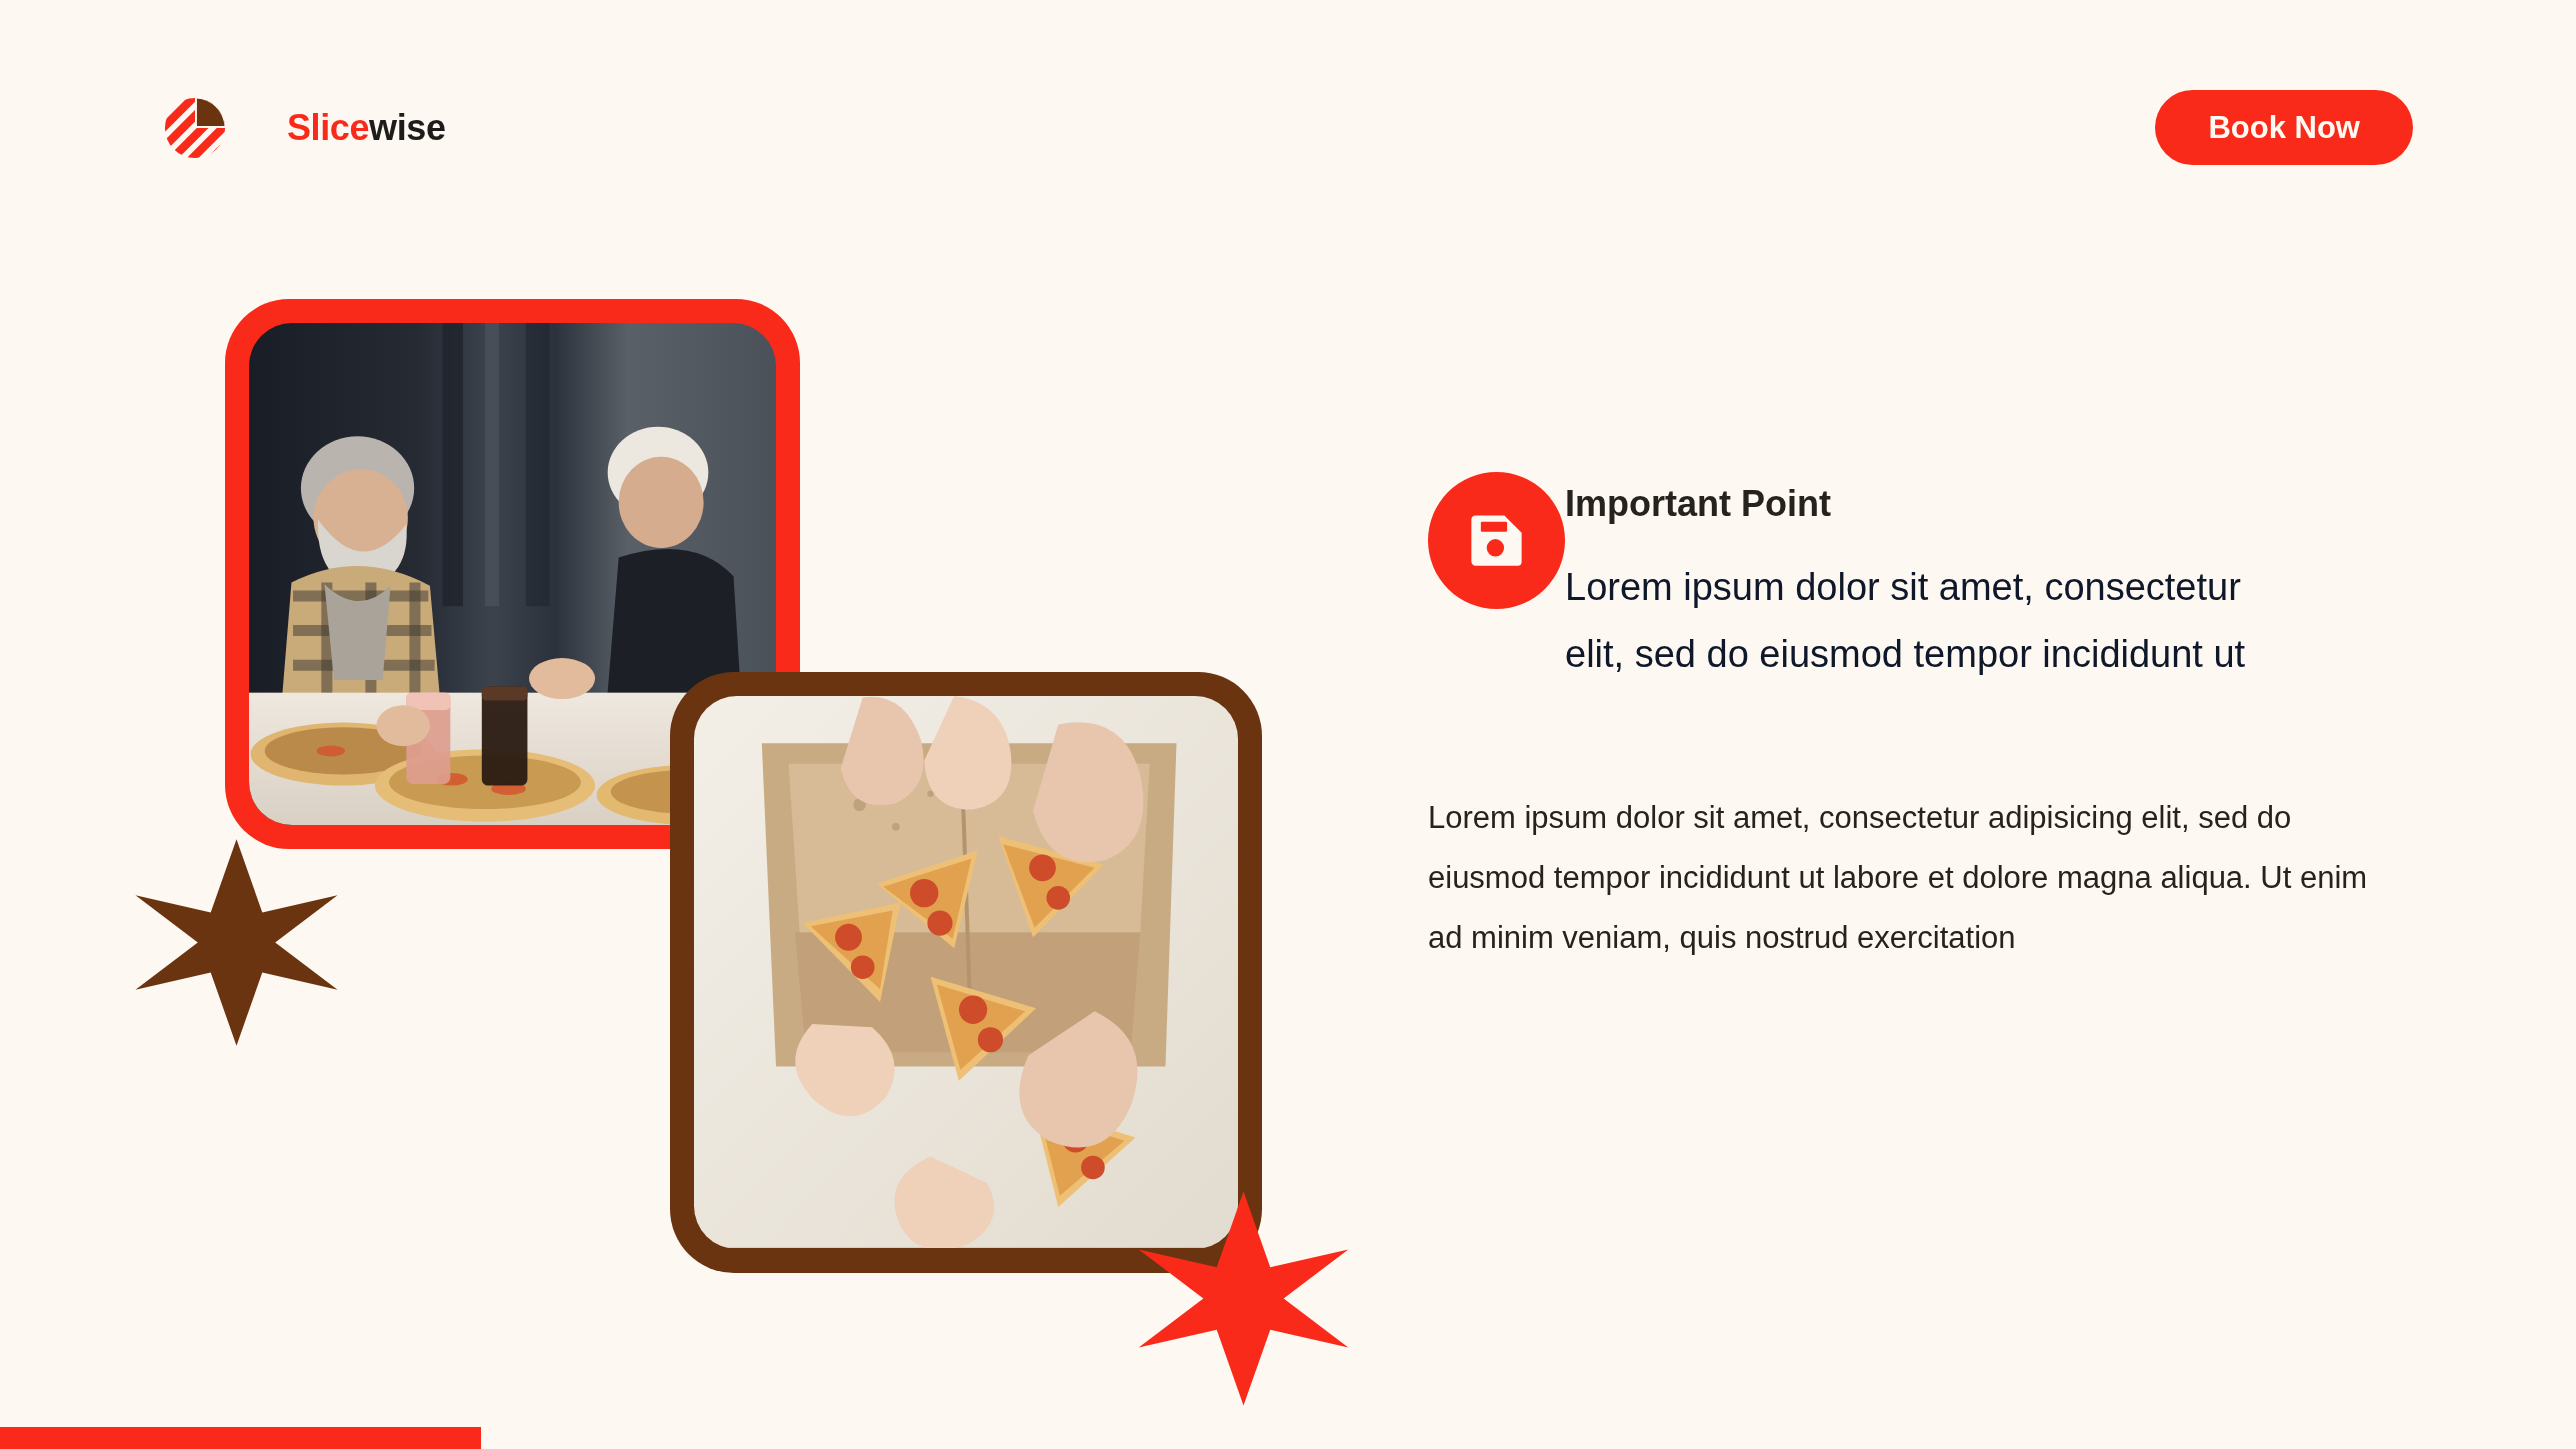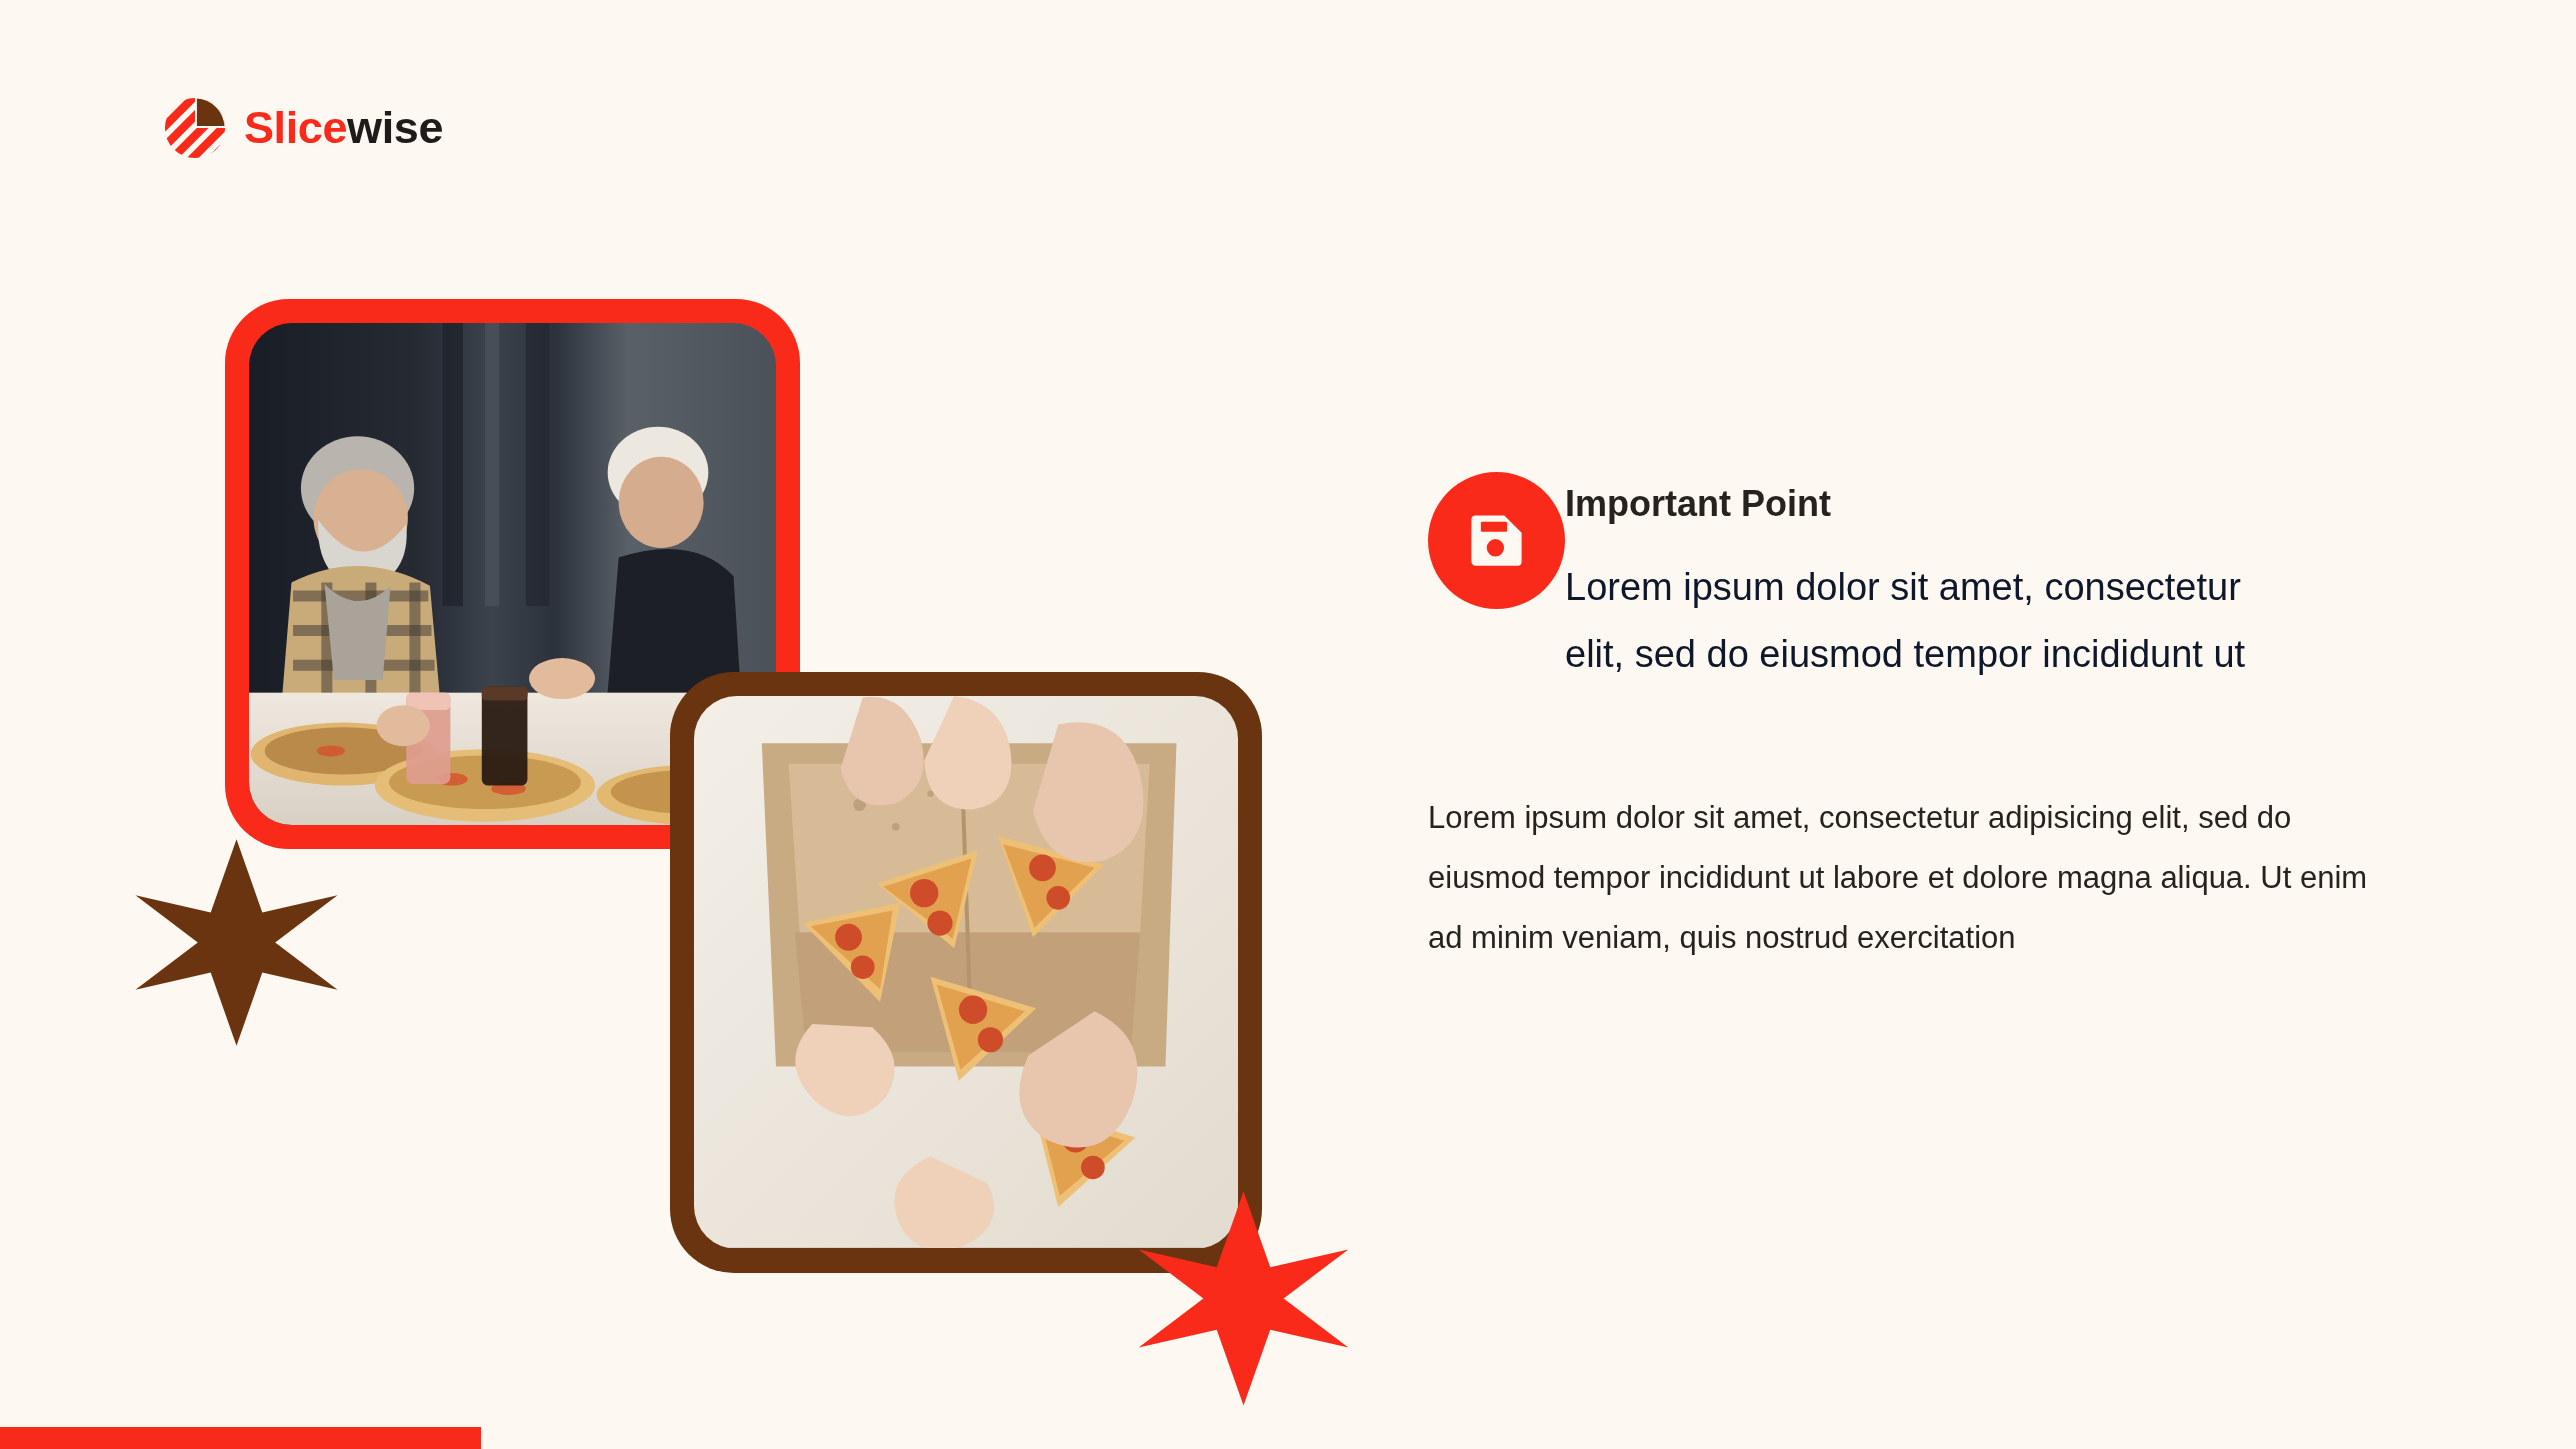--- a/index.html
+++ b/index.html
@@ -30,25 +30,26 @@
     align-items: center;
     gap: 17px;
   }
   .brand-mark {
     width: 64px; height: 64px;
     position: relative;
     flex: 0 0 auto;
   }
   .brand-mark svg { display: block; width: 64px; height: 64px; }
   .brand-name {
-    font-size: 45px;
+    font-size: 36px;
     font-weight: 700;
     letter-spacing: -0.4px;
     white-space: nowrap;
     line-height: 1;
+    margin-left: 43px;
   }
   .brand-name .b1 { color: #F92A19; }
   .brand-name .b2 { color: #1E1C1A; }
 
   .book-btn {
     background: #F92A19;
     color: #FEF9F2;
     border: none;
     border-radius: 858px;
     font-size: 31px;
@@ -194,20 +195,21 @@
             </g>
             <path d="M53,47 L53,4 A46,46 0 0 1 96,47 Z" fill="#6B3410"></path>
           </g>
         </svg>
       </span>
       <span class="brand-name">
         <span class="b1">Slice</span><span class="b2">wise</span>
       </span>
     </div>
 
+    <button class="book-btn">Book Now</button>
   </div>
 
   <div class="visuals">
 
     <svg class="star star-brown" viewBox="0 0 100 100">
       <path d="M50 2 L62 36 L97 28 L68 50 L97 72 L62 64 L50 98 L38 64 L3 72 L32 50 L3 28 L38 36 Z" fill="#6B3410"></path>
     </svg>
 
     <div class="photo-frame frame-red">
       <div class="inner">

